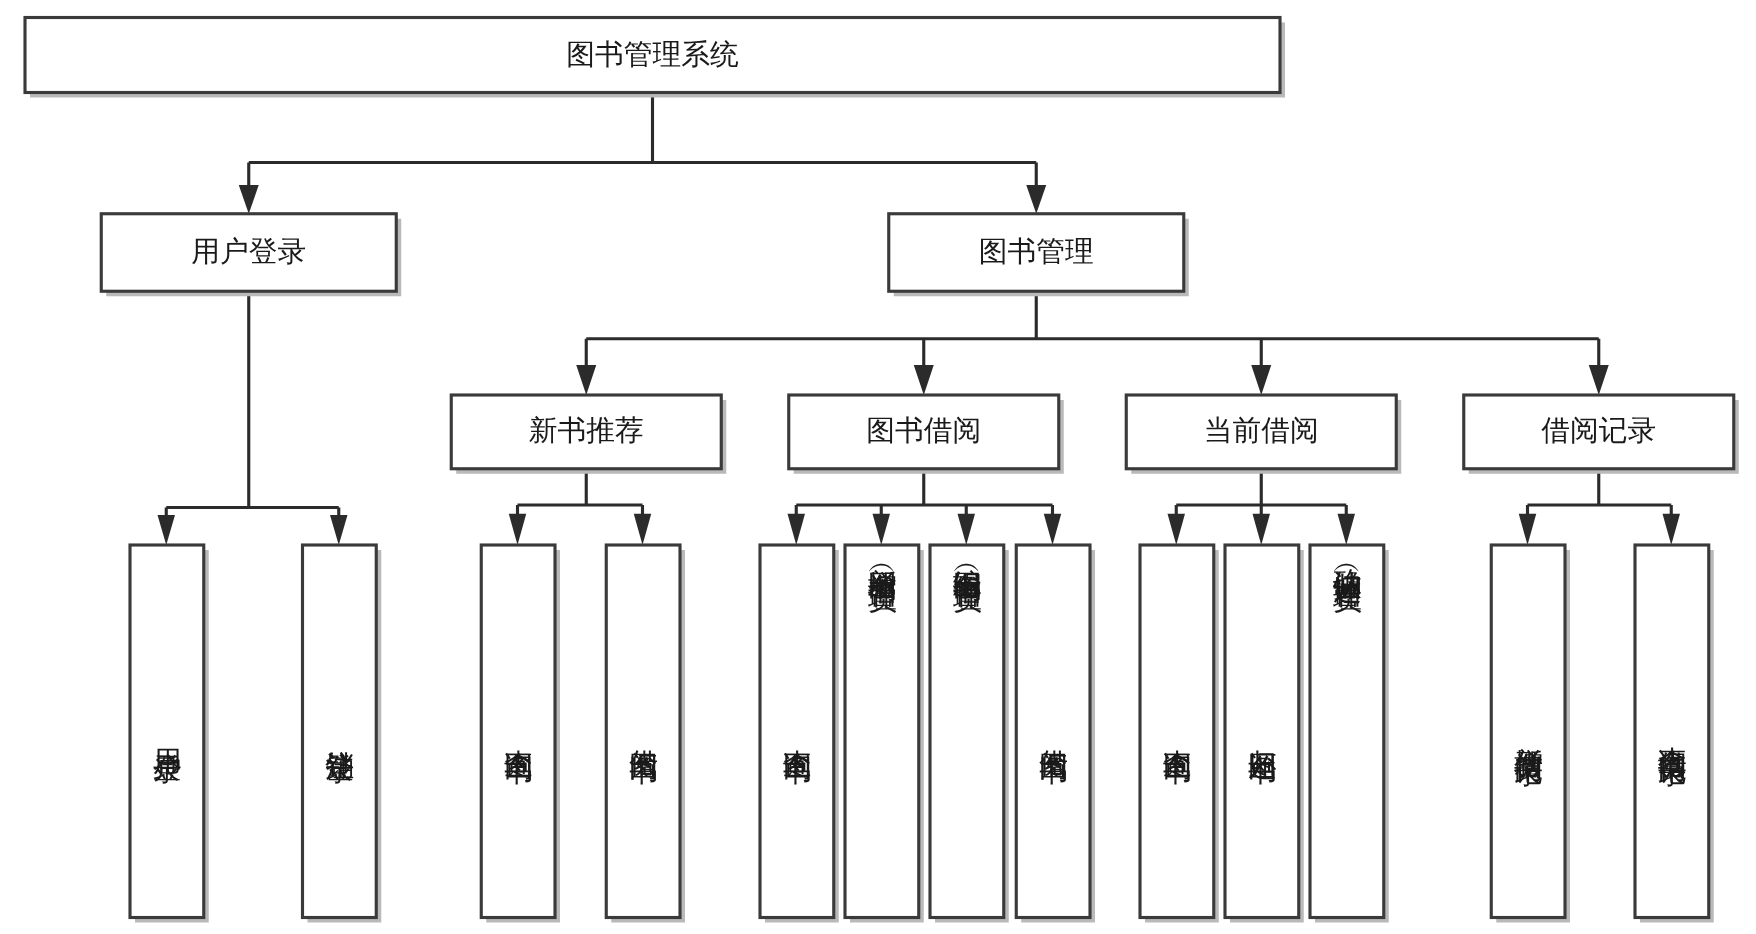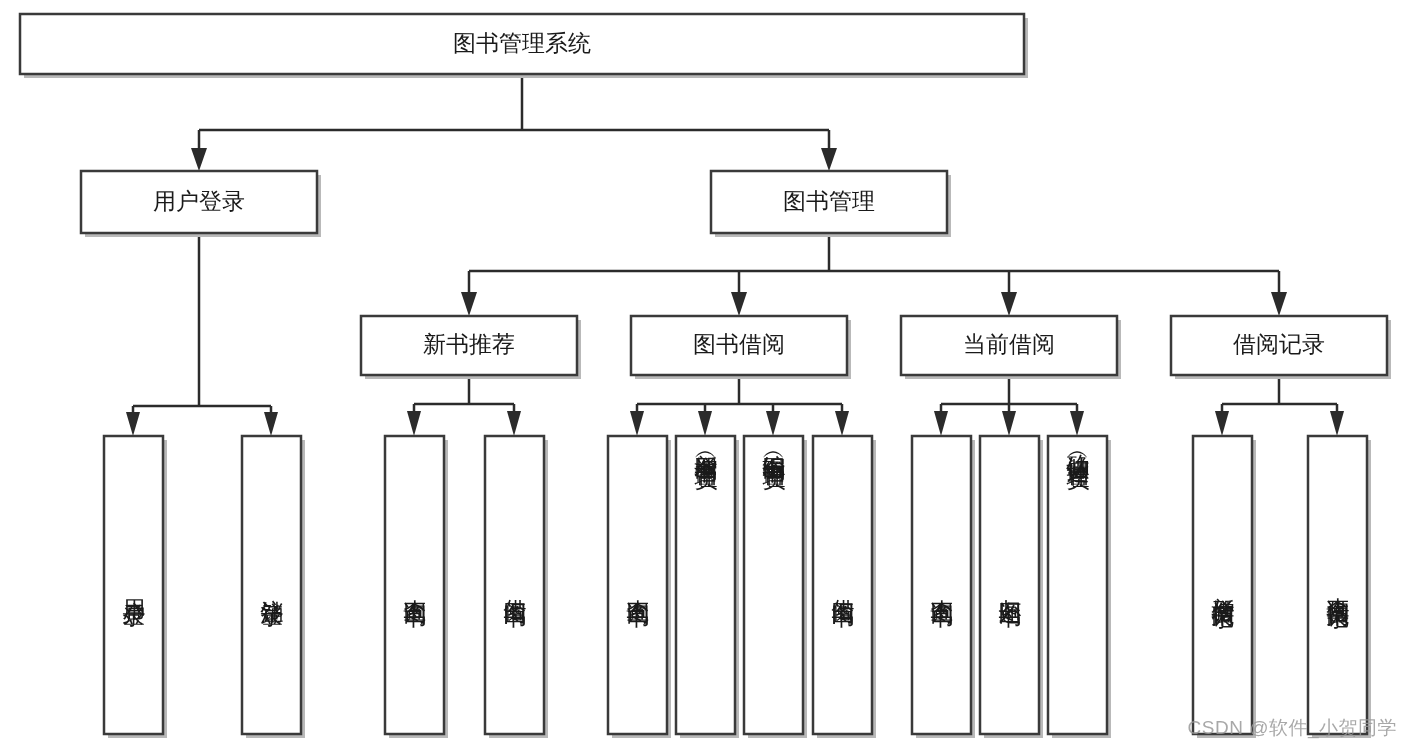--- a/index.html
+++ b/index.html
@@ -270,15 +270,14 @@
   <div class="vert-label-wrap" style="left:1048px; top:436px; width:59px; height:298px; align-items:flex-start;">
     <span class="vert-label">确认归还（管理员）</span>
   </div>
   <div class="vert-label-wrap" style="left:1193px; top:436px; width:59px; height:298px;">
     <span class="vert-label">新增借阅记录</span>
   </div>
   <div class="vert-label-wrap" style="left:1308px; top:436px; width:59px; height:298px;">
     <span class="vert-label">查询借阅记录</span>
   </div>
 
-  <div class="watermark">CSDN @软件_小贺同学</div>
 
 </div>
 
 </body></html>

